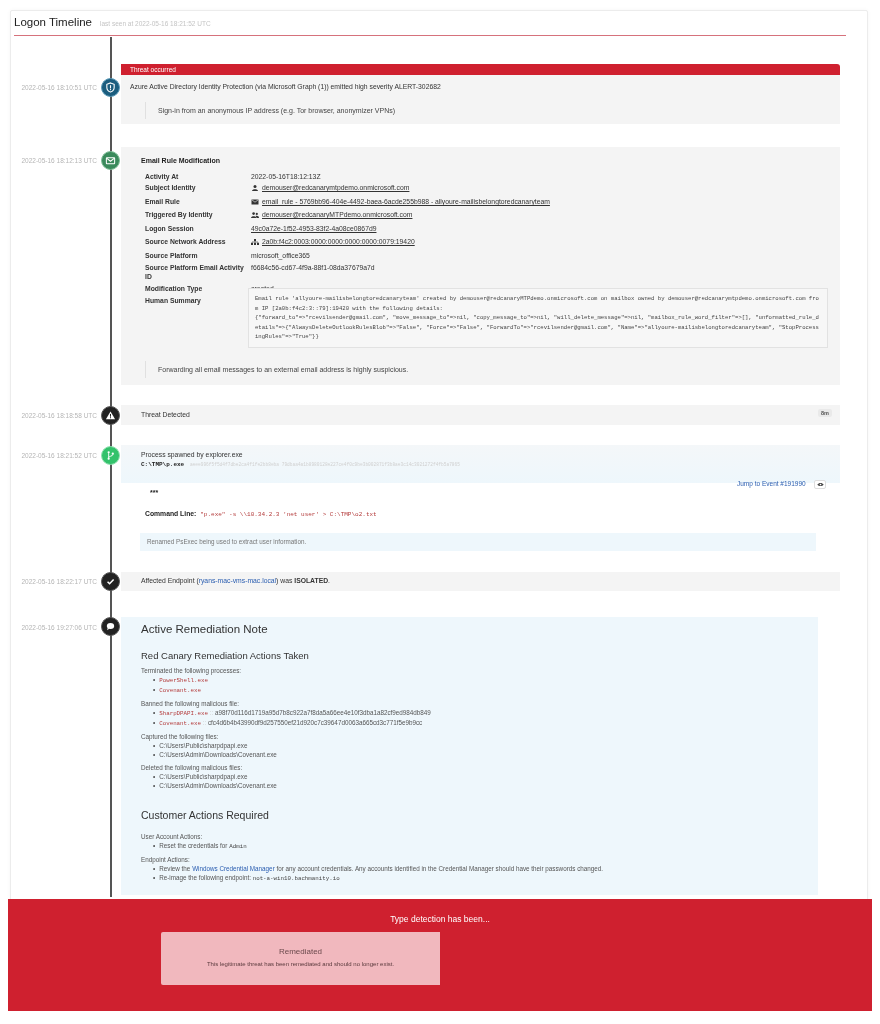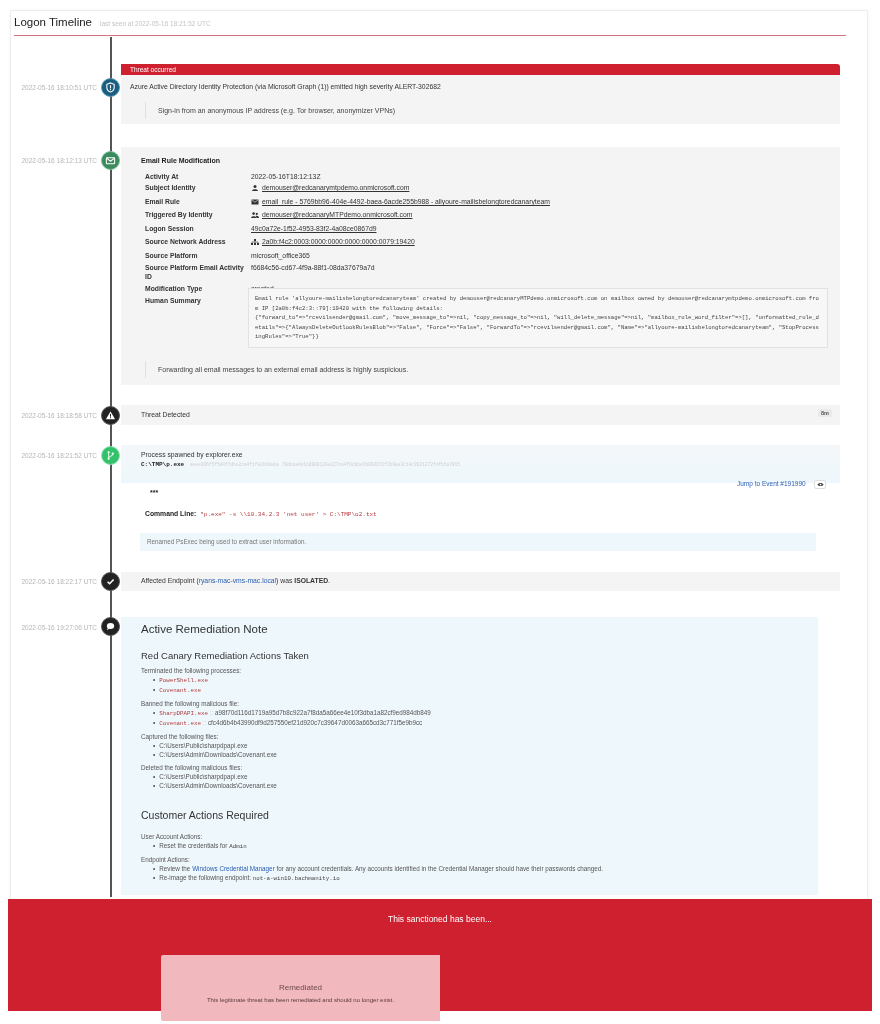--- a/index.html
+++ b/index.html
@@ -72,21 +72,21 @@
   .note-list ul { list-style: none; padding-left: 12px; }
   .note-list li::before { content: "\2022"; margin-right: 4px; color: #444; }
   .code-red { font-family: "Liberation Mono", monospace; color: #b33a3a; font-size: 5.8px; }
   .code-dark { font-family: "Liberation Mono", monospace; color: #444; font-size: 5.8px; }
   .blue-link { color: #2a5db0; }
 
   .footer {
     position: absolute; left: 8px; top: 899px; width: 864px; height: 112px; background: #cf202f;
   }
   .footer .prompt { position: absolute; left: 0; top: 15px; width: 100%; text-align: center; color: #fff; font-size: 8.5px; }
-  .choice { position: absolute; top: 56px; height: 66px; text-align: center; padding-top: 28px; }
+  .choice { position: absolute; top: 33px; height: 53px; text-align: center; padding-top: 15px; }
   .choice .ct { font-size: 8px; color: #555; margin-bottom: 4px; }
   .choice .cd { font-size: 6px; color: #444; text-align: left; padding: 0 8px; line-height: 9px; }
   .choice.rem { left: 153px; width: 279px; background: #f1b8be; border-radius: 2px 0 0 2px; }
   .choice.rem .ct { color: #6b4a4d; }
   .choice.rem .cd { color: #5a3a3d; text-align: center; }
   .choice.not { left: 432px; width: 277px; background: #fff; border-radius: 0 2px 2px 0; }
 </style>
 </head>
 <body>
 
@@ -294,18 +294,18 @@
       <div>Endpoint Actions:</div>
       <ul>
         <li><span>Review the </span><a class="blue-link">Windows Credential Manager</a><span> for any account credentials. Any accounts identified in the Credential Manager should have their passwords changed.</span></li>
         <li><span>Re-image the following endpoint: </span><span class="code-dark">not-a-win10.bachmanity.io</span></li>
       </ul>
     </div>
   </div>
 </div>
 
 <div class="footer">
-  <div class="prompt">This sanctioned has been...</div>
+  <div class="prompt">Type detection has been...</div>
   <div class="choice rem">
     <div class="ct">Remediated</div>
     <div class="cd">This legitimate threat has been remediated and should no longer exist.</div>
   </div>
 </div>
 
 </body></html>

